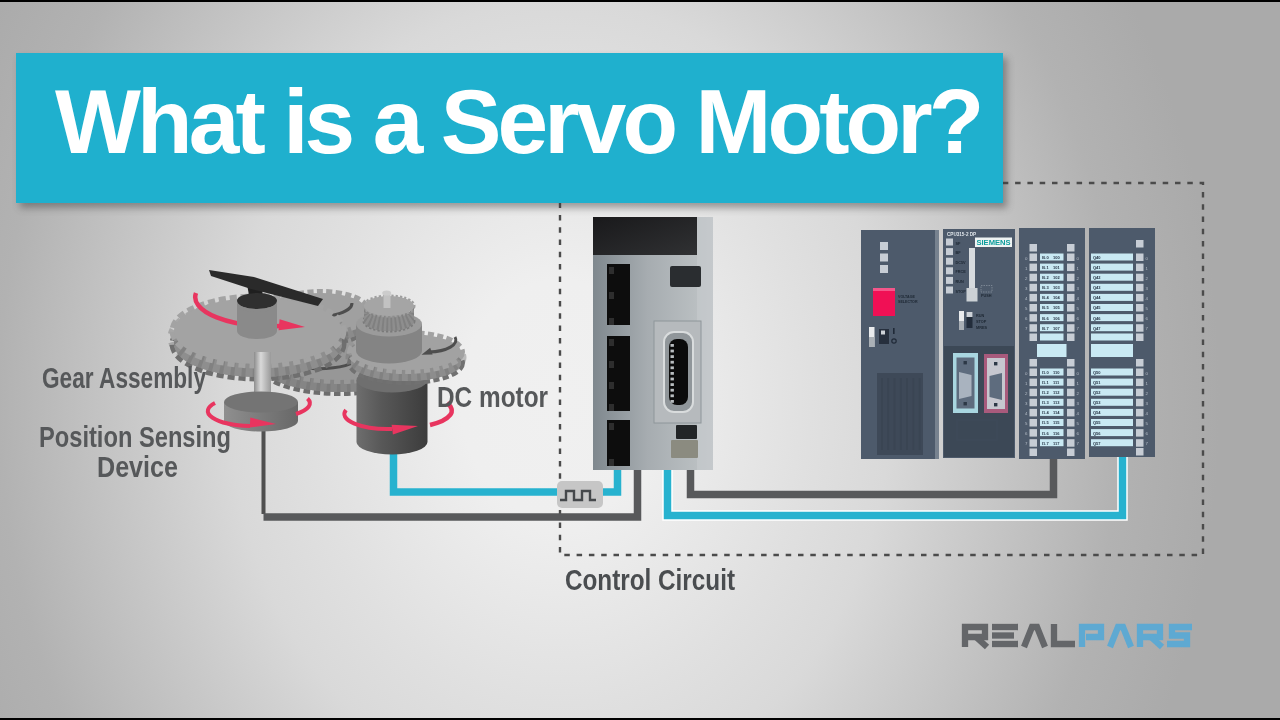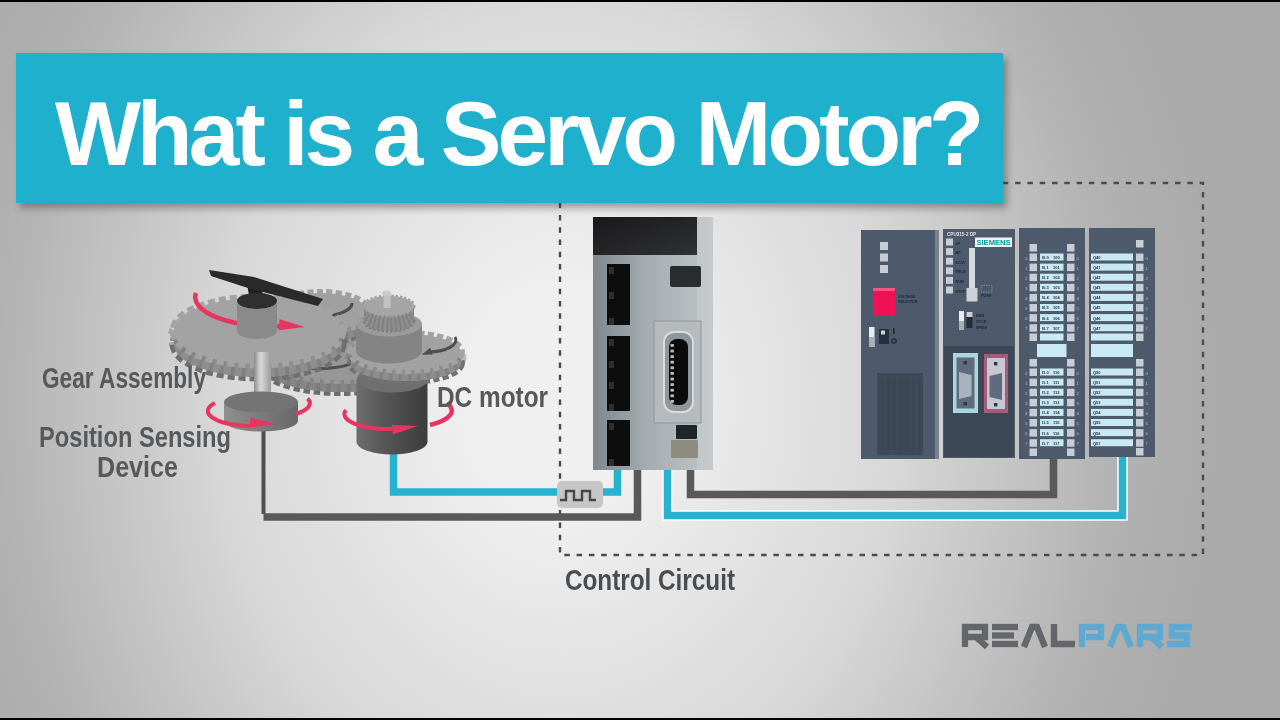--- a/index.html
+++ b/index.html
@@ -10,21 +10,21 @@
     linear-gradient(#000,#000) 0 718px/1280px 2px no-repeat,
     radial-gradient(ellipse 660px 800px at 560px 400px, #f0f0f0 0%, #efefef 15%, #e0e0e0 38%, #d9d9d9 50%, #b2b2b2 85%, #aaaaaa 100%);
   position:relative;
 }
 #banner {
   position:absolute; left:16px; top:53px; width:987px; height:150px;
   background:#1fb0ce;
   box-shadow: 4px 5px 7px rgba(60,60,60,0.45);
 }
 #banner span {
-  position:absolute; left:39px; top:29px;
+  position:absolute; left:39px; top:17px;
   font-size:91px; font-weight:bold; color:#ffffff; letter-spacing:-3.9px;
   white-space:nowrap;
 }
 svg { position:absolute; left:0; top:0; }
 </style>
 </head>
 <body>
 <svg width="1280" height="720" viewBox="0 0 1280 720" font-family="Liberation Sans, sans-serif">
 <defs>
 <linearGradient id="servoBody" x1="0" y1="0" x2="1" y2="0">

